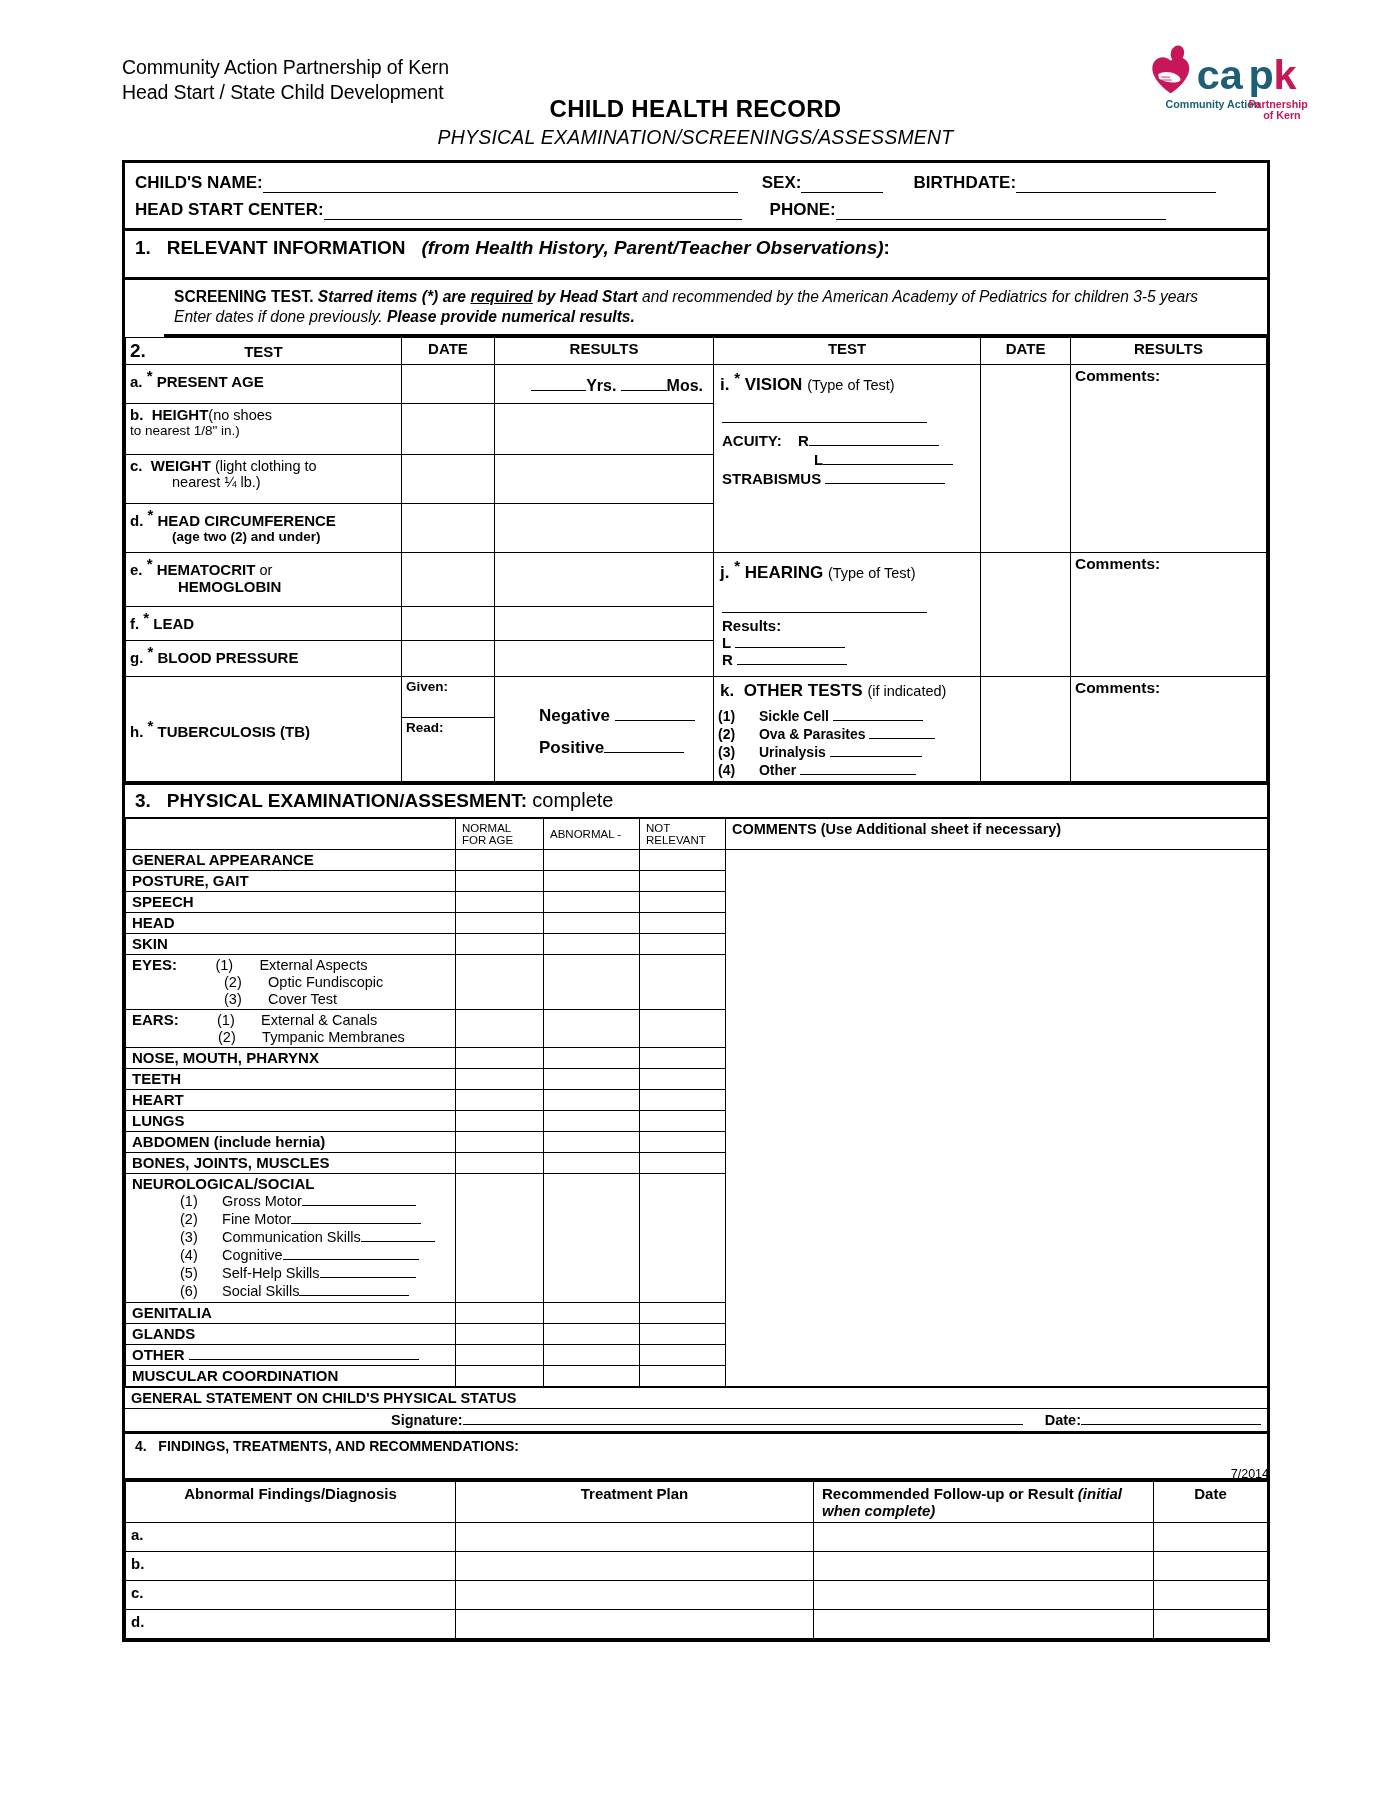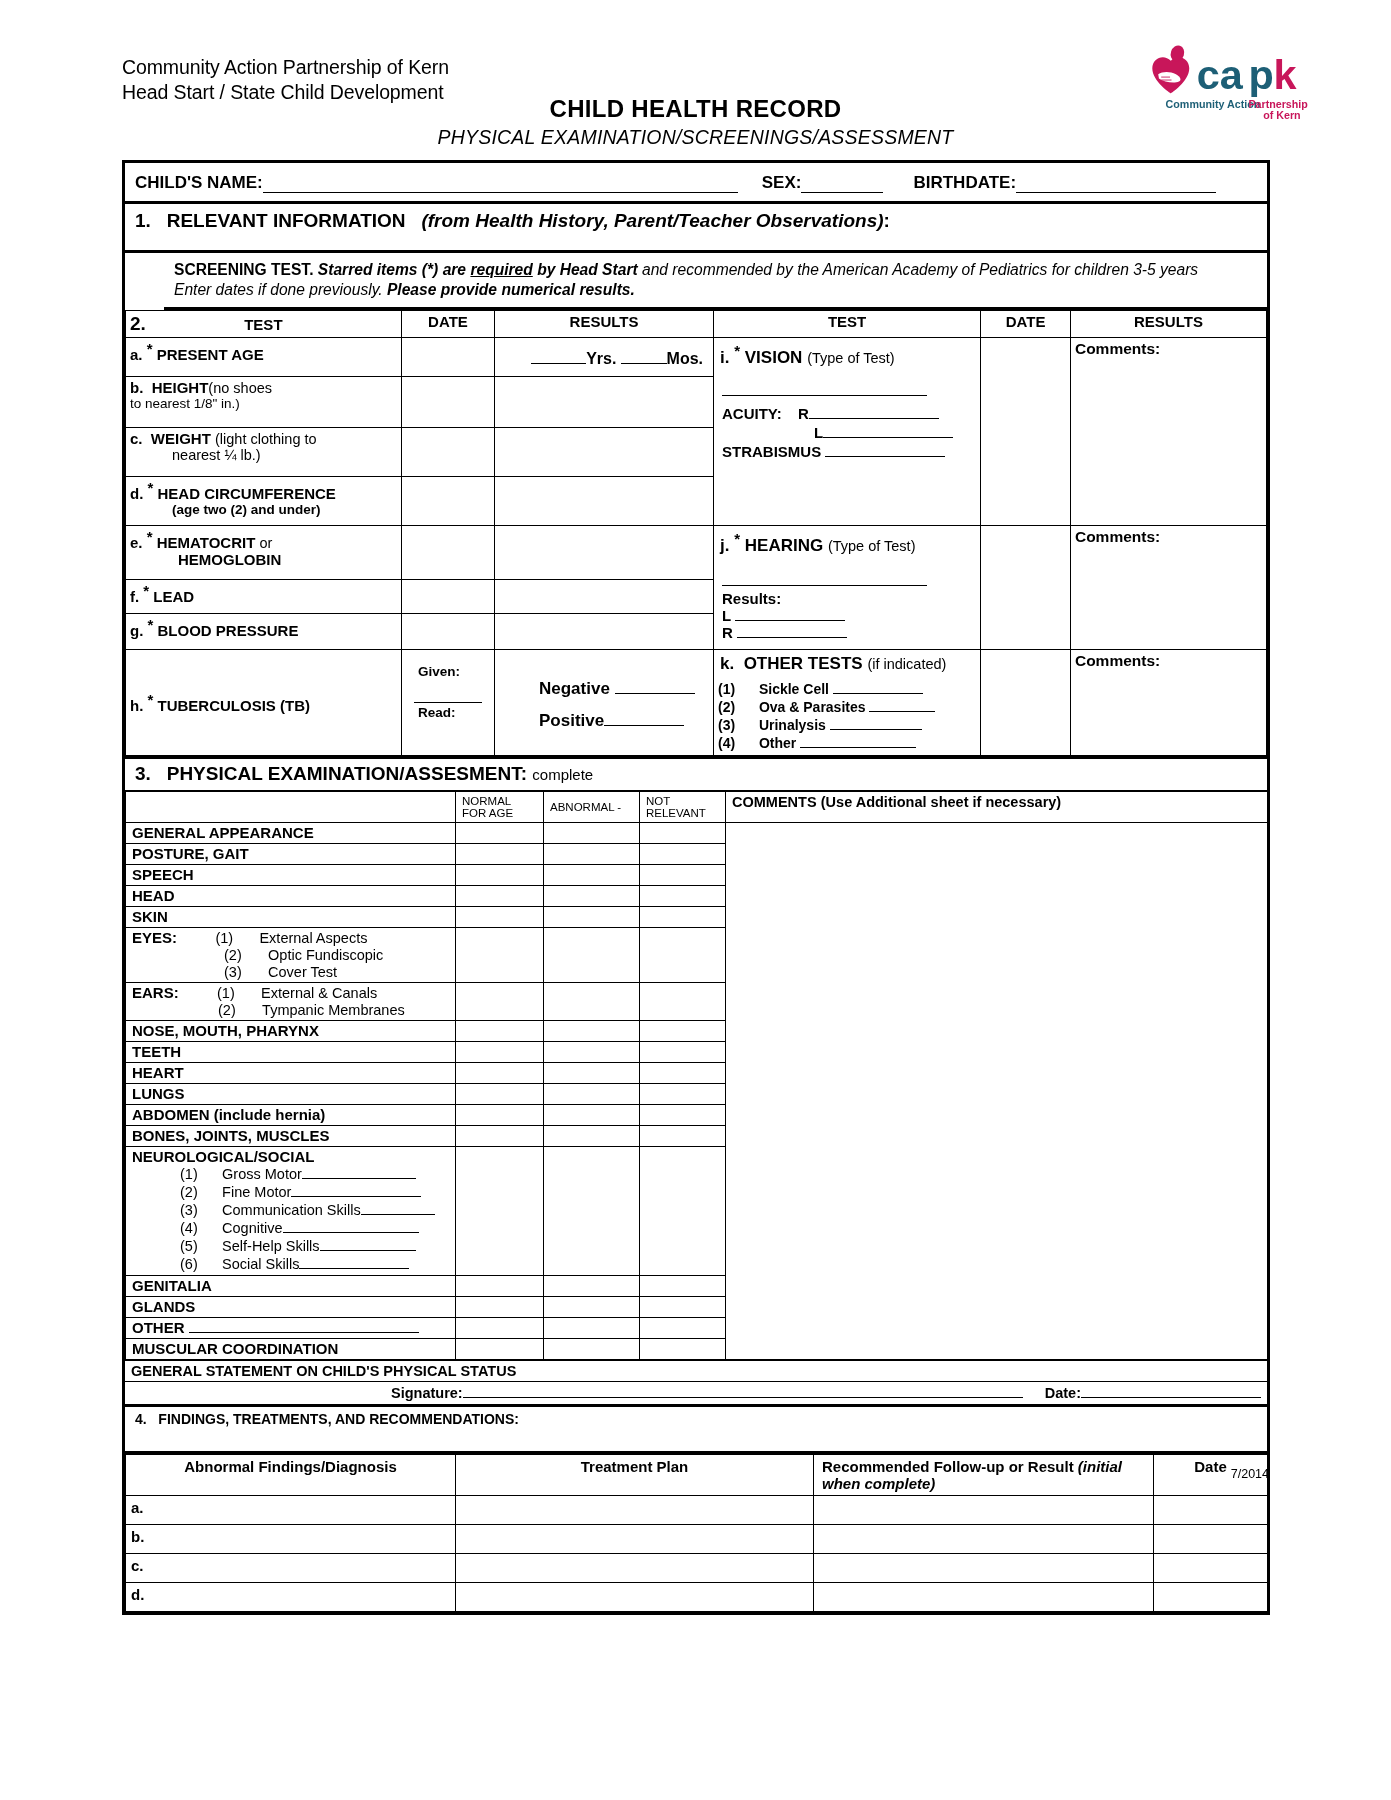--- a/index.html
+++ b/index.html
@@ -168,21 +168,21 @@
 
   
   .phys-head {
     border-top: 3px solid #000;
     border-bottom: 1.6px solid #000;
     padding: 4px 10px 5px 10px;
     font-size: 19px;
     font-weight: bold;
   }
   .phys-head .cmp {
-    font-size: 15px;
+    font-size: 20px;
     font-weight: normal;
   }
   table.phys {
     border-collapse: collapse;
     width: 100%;
     table-layout: fixed;
   }
   table.phys td {
     border: 1.5px solid #000;
     font-size: 15px;
@@ -281,20 +281,27 @@
     <div class="ident-block">
       <div class="ident-row">
         <span>CHILD'S NAME:</span>
         <span class="rule" style="width:475px;"></span>
         <span style="width:24px;display:inline-block;"></span>
         <span>SEX:</span>
         <span class="rule" style="width:82px;"></span>
         <span style="width:30px;display:inline-block;"></span>
         <span>BIRTHDATE:</span>
         <span class="rule" style="width:200px;"></span>
+      </div>
+      <div class="ident-row">
+        <span>HEAD START CENTER:</span>
+        <span class="rule" style="width:418px;"></span>
+        <span style="width:28px;display:inline-block;"></span>
+        <span>PHONE:</span>
+        <span class="rule" style="width:330px;"></span>
       </div>
     </div>
 
     <div class="section-bar">
       <span>1.</span>
       <span>&nbsp;</span>
       <span>RELEVANT INFORMATION</span>
       <span>&nbsp;</span>
       <span class="sub">(from Health History, Parent/Teacher Observations)</span><span>:</span>
     </div>
@@ -467,21 +474,21 @@
         <td></td>
         <td></td>
       </tr>
 
       <tr>
         <td class="test-label" style="height:74px;vertical-align:middle;">
           <span>h.</span>
           <span class="star">*</span>
           <span>TUBERCULOSIS (TB)</span>
         </td>
-        <td style="padding:12px;">
+        <td style="padding:0;">
           <div style="border-bottom:1.6px solid #000;height:36px;padding:2px 4px;font-weight:bold;font-size:13.5px;">
             <span>Given:</span>
           </div>
           <div style="height:36px;padding:2px 4px;font-weight:bold;font-size:13.5px;">
             <span>Read:</span>
           </div>
         </td>
         <td style="vertical-align:middle;">
           <div style="font-weight:bold;font-size:17px;padding-left:40px;padding-top:6px;">
             <span>Negative</span>

